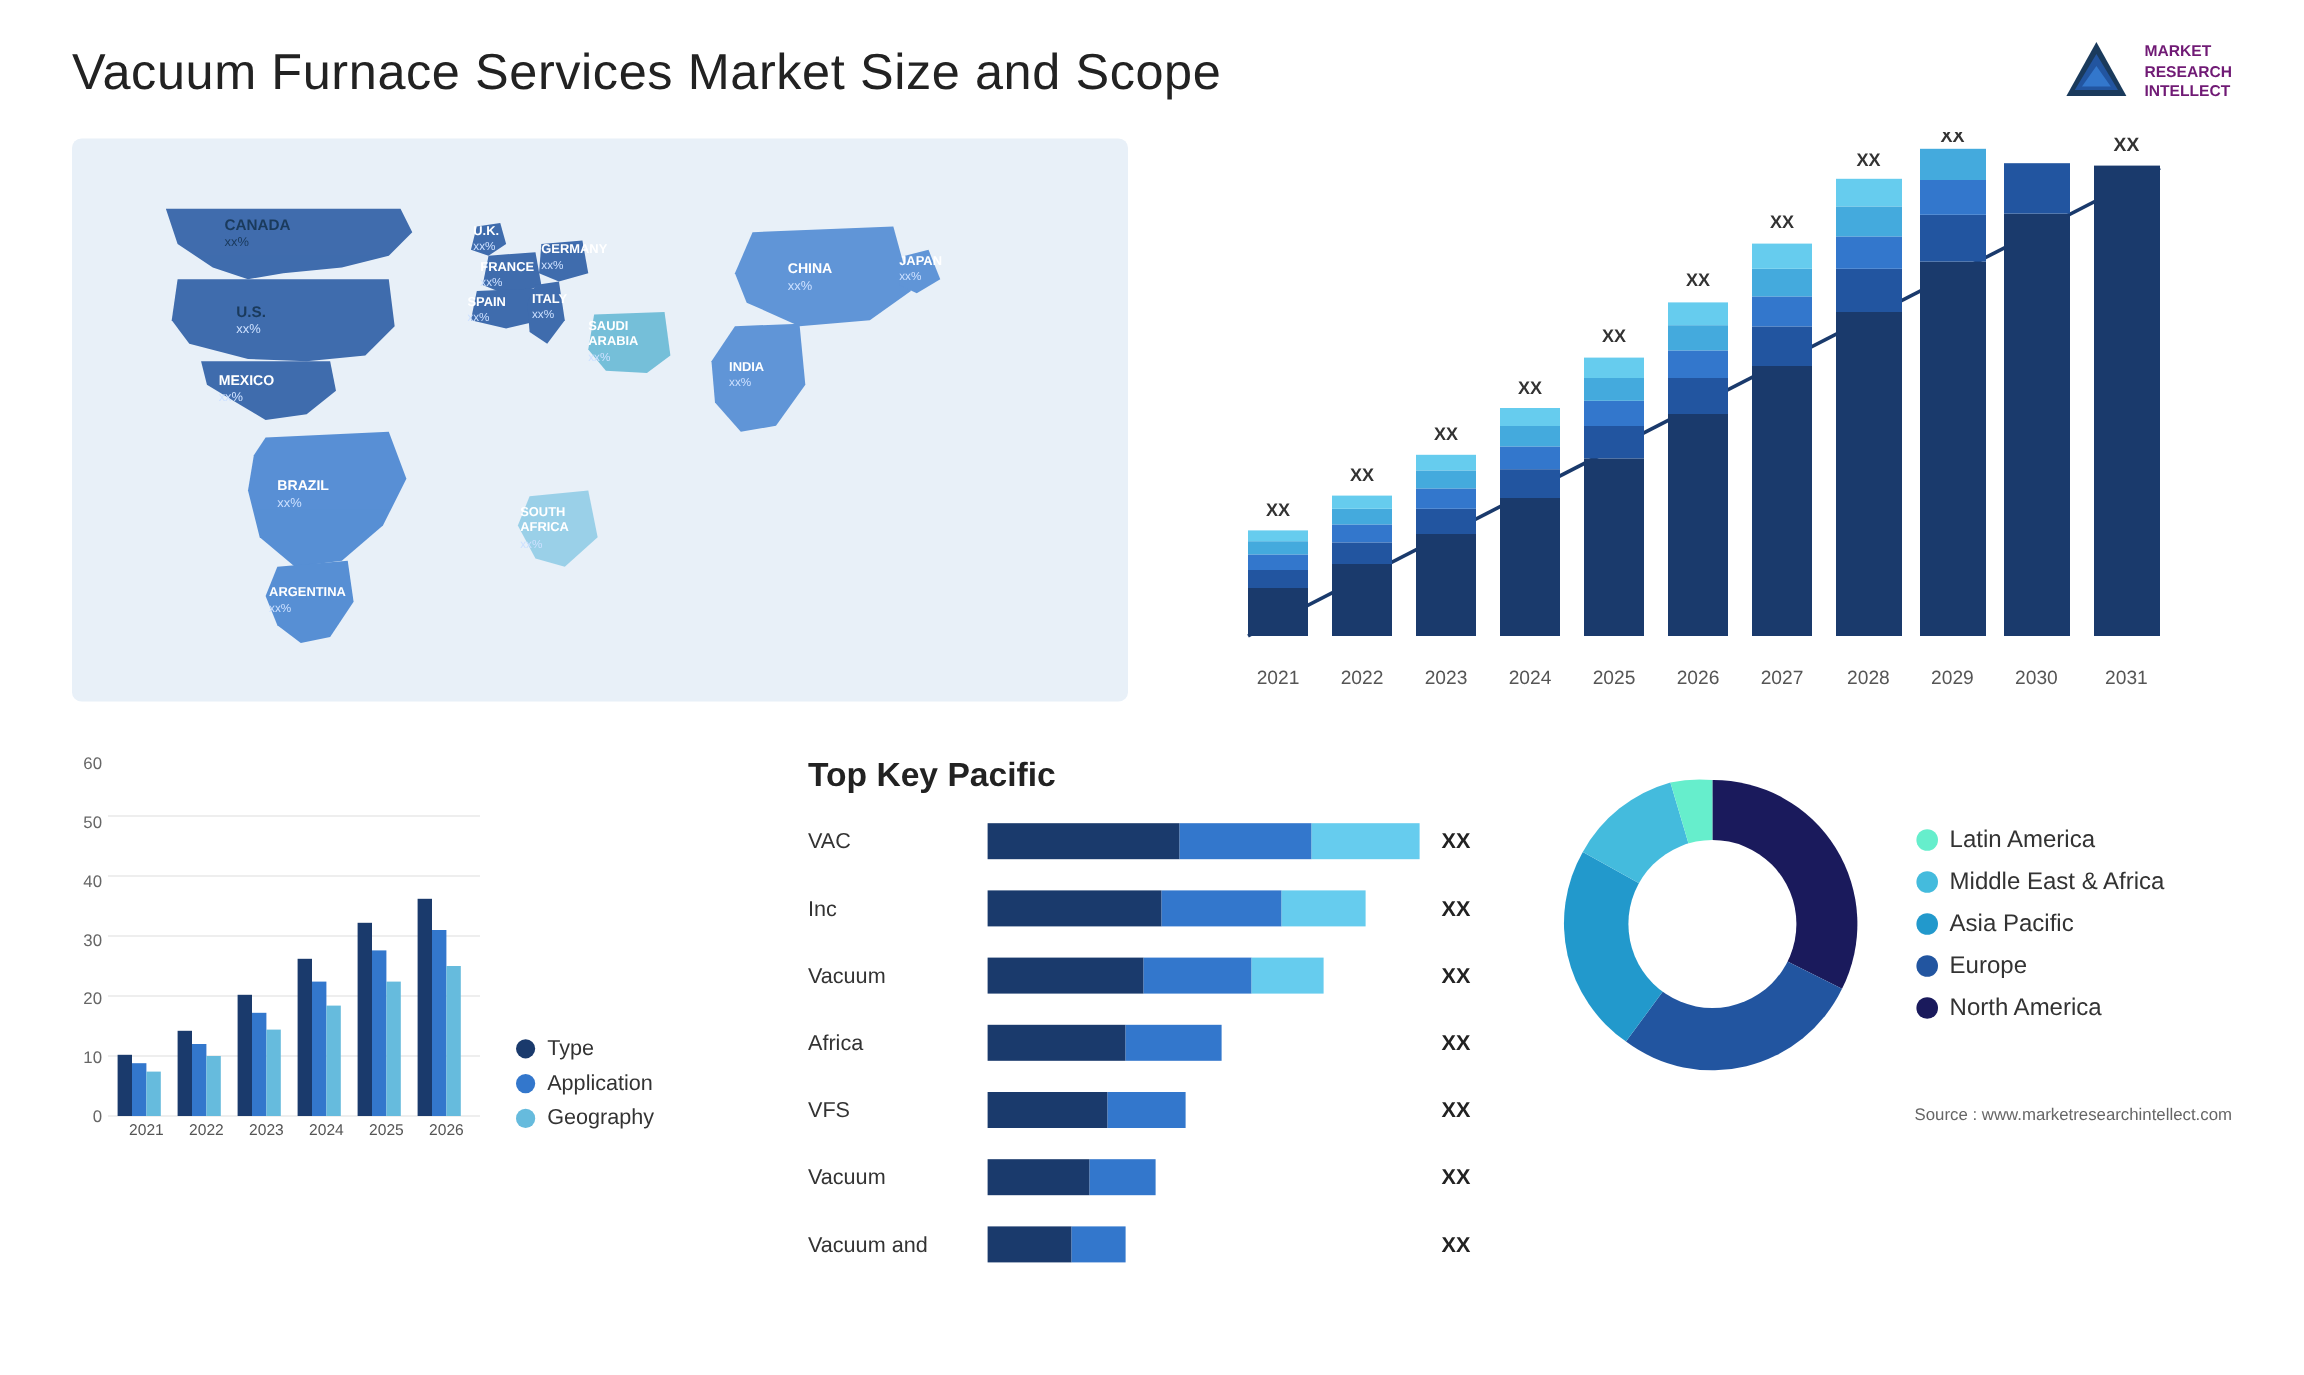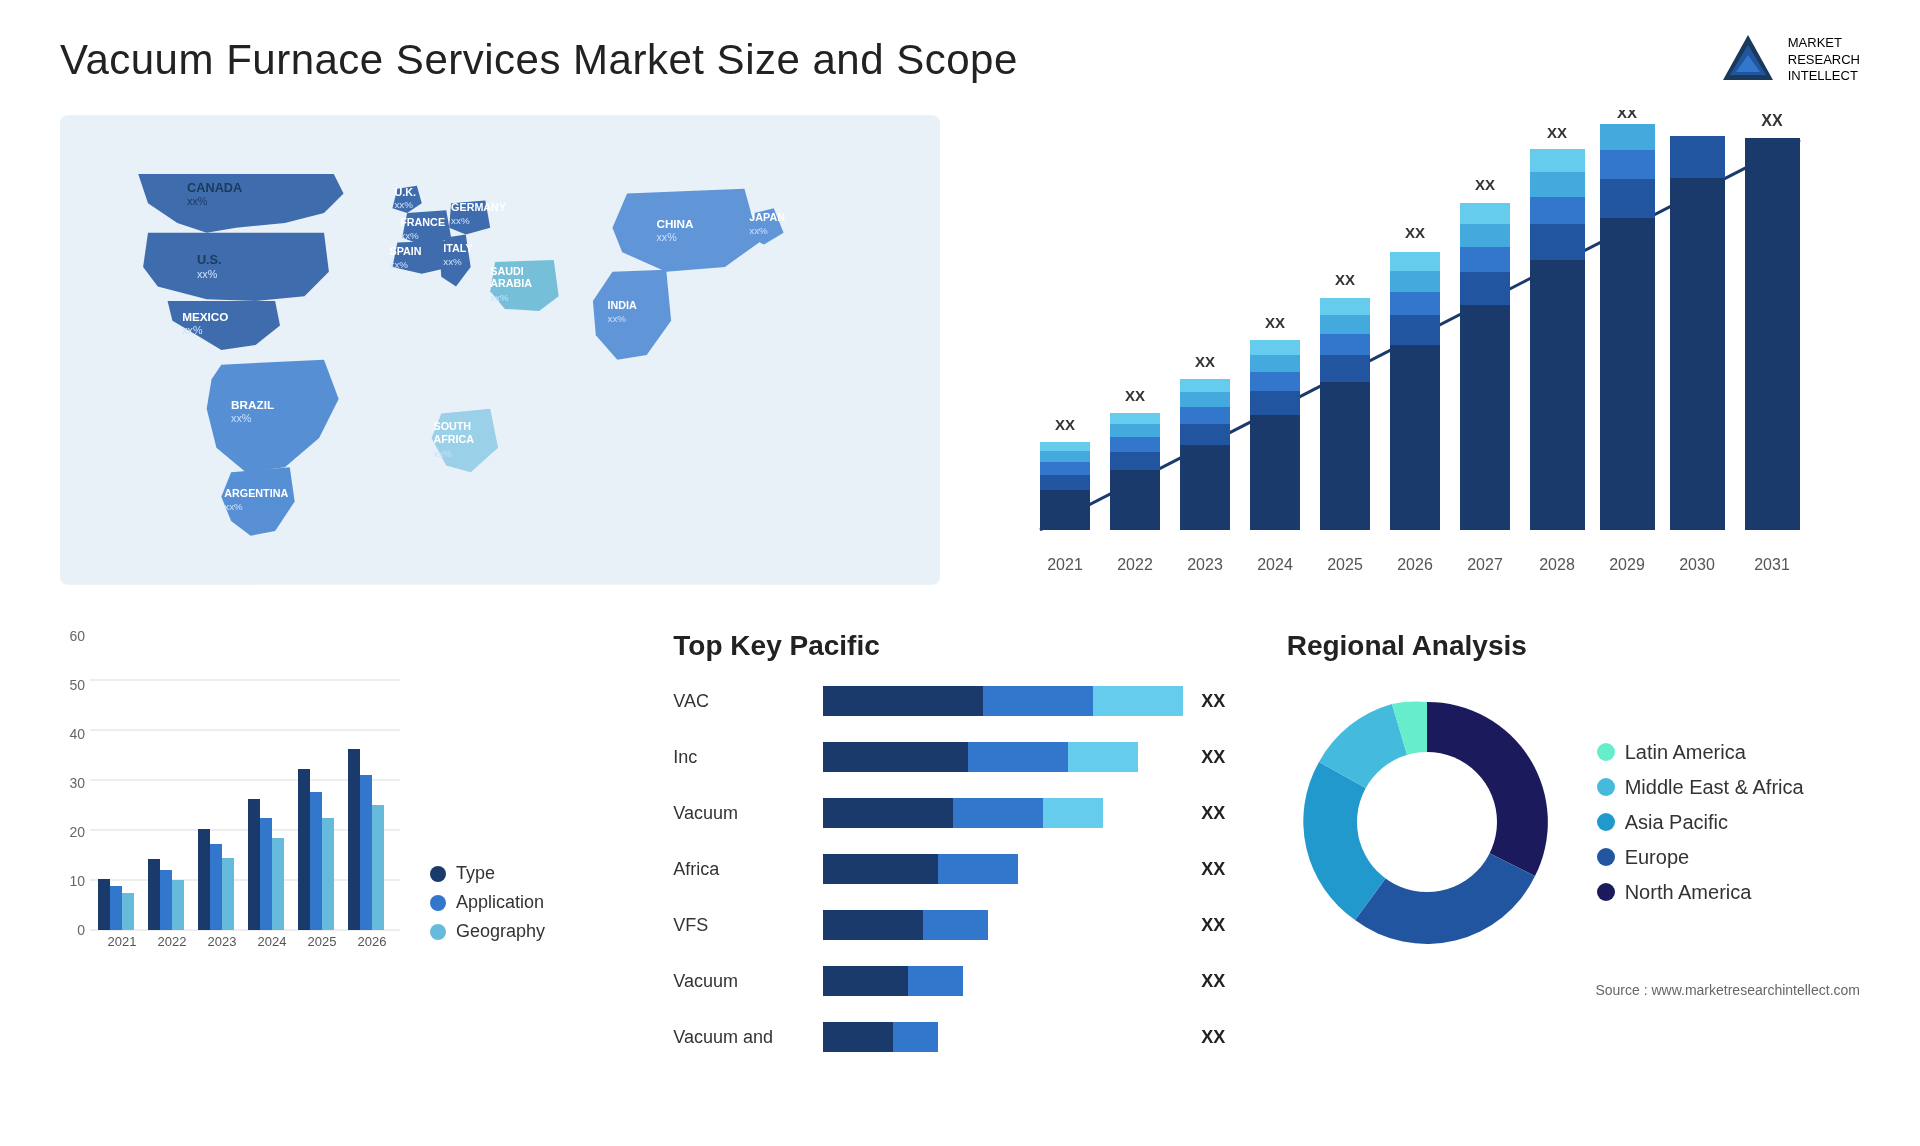--- a/index.html
+++ b/index.html
@@ -33,22 +33,22 @@
       display: flex;
       align-items: center;
       gap: 10px;
     }
     .logo-icon {
       width: 60px;
       height: 60px;
     }
     .logo-text {
       font-size: 13px;
-      font-weight: 400;
-      color: #000000;
+      font-weight: 700;
+      color: #701a75;
       line-height: 1.3;
     }
 
     
     .top-section {
       display: flex;
       gap: 40px;
       margin-bottom: 40px;
       height: 480px;
     }
@@ -170,21 +170,21 @@
       width: 18px;
       height: 18px;
       border-radius: 50%;
       flex-shrink: 0;
     }
 
     .source-text {
       text-align: right;
       font-size: 14px;
       color: #666;
-      margin-top: 20px;
+      margin-top: 10px;
     }
 
     
     .map-label {
       font-size: 13px;
       font-weight: 700;
       fill: #1a3a5c;
     }
     .map-label-pct {
       font-size: 11px;
@@ -536,21 +536,20 @@
               <div style="width:70px;background:#1a3a6c;height:30px;"></div>
               <div style="width:45px;background:#3377cc;height:30px;"></div>
             </div>
             <span class="player-bar-val">XX</span>
           </div>
         </div>
       </div>
     </div>
 
     <div class="regional">
-      <div class="section-title">Regional Analysis</div>
       <div class="regional-chart">
 
         <svg width="280" height="280" viewBox="0 0 280 280">
 
           <path d="M140,140 L140,20 A120,120 0 0,1 248,194 Z" fill="#1a1a5c"></path>
 
           <path d="M140,140 L248,194 A120,120 0 0,1 68,238 Z" fill="#2255a0"></path>
 
           <path d="M140,140 L68,238 A120,120 0 0,1 32,80 Z" fill="#2299cc"></path>
 

